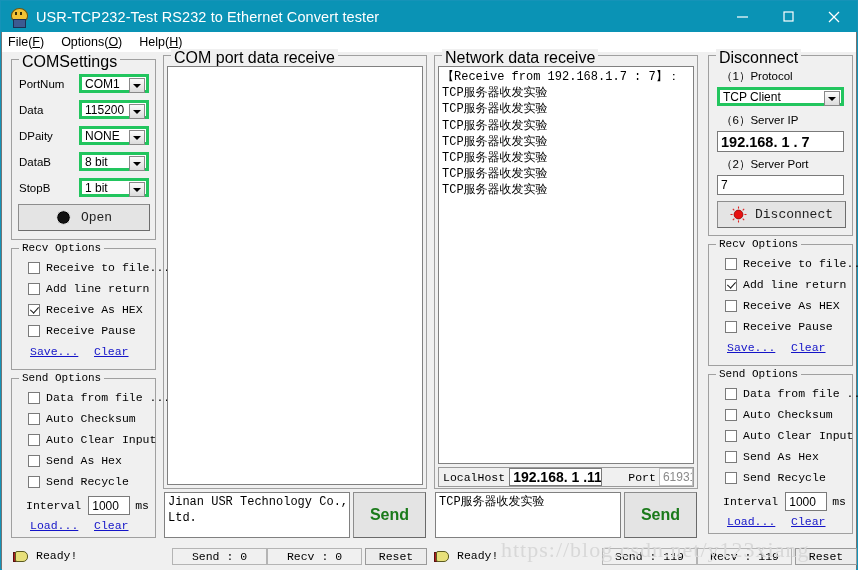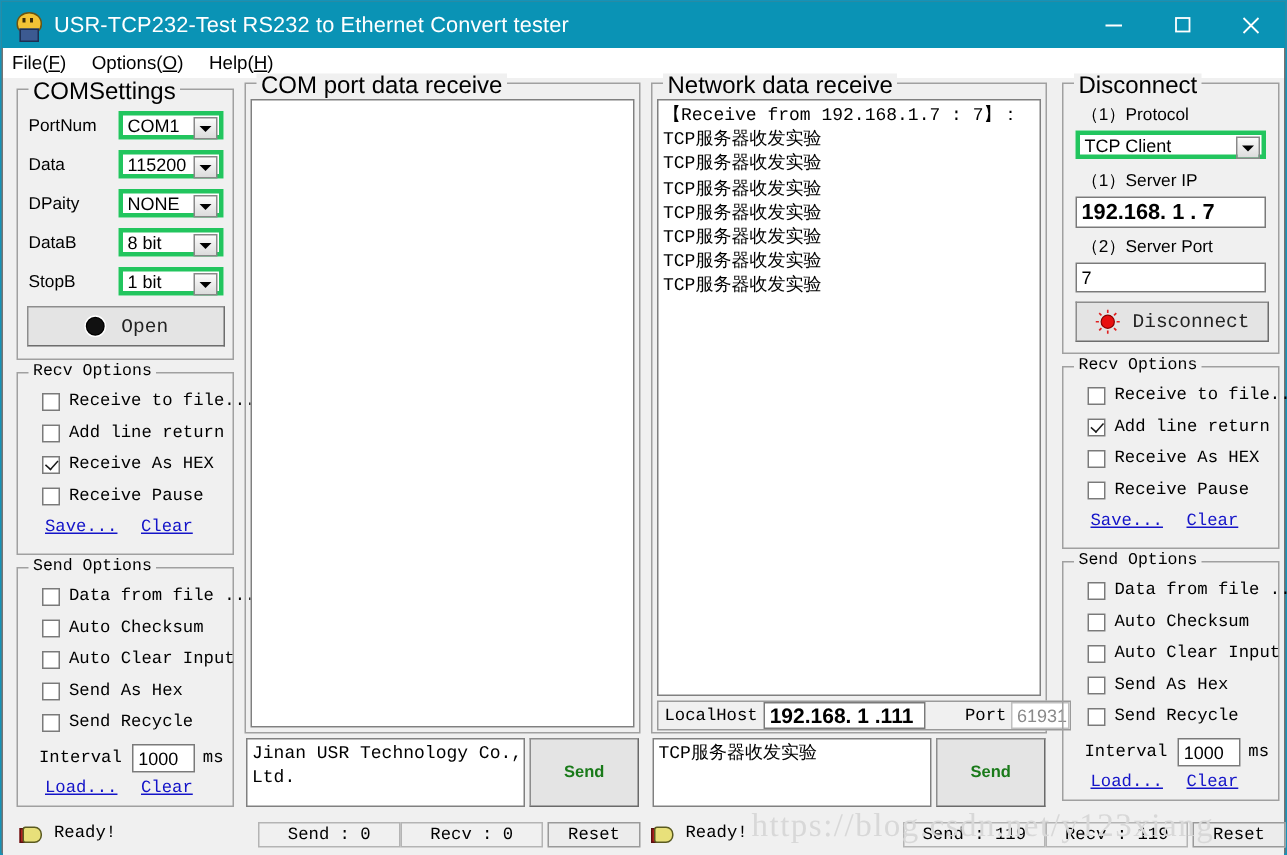--- a/index.html
+++ b/index.html
@@ -296,21 +296,21 @@
     position: absolute;
     background: #e4e4e4;
     border: 1px solid #8d8d8d;
     border-right-color: #6a6a6a;
     border-bottom-color: #6a6a6a;
     box-sizing: border-box;
     display: flex;
     align-items: center;
     justify-content: center;
     color: #1a7a1a;
-    font-size: 11px;
+    font-size: 16px;
     font-weight: bold;
   }
 
   
   .lhrow {
     position: absolute;
     display: flex;
     align-items: center;
     border: 1px solid #9a9a9a;
     background: #f0f0f0;
@@ -575,21 +575,21 @@
         <div class="line">【Receive from 192.168.1.7 : 7】：</div>
         <div class="line">TCP服务器收发实验</div>
         <div class="line">TCP服务器收发实验</div>
         <div class="line">TCP服务器收发实验</div>
         <div class="line">TCP服务器收发实验</div>
         <div class="line">TCP服务器收发实验</div>
         <div class="line">TCP服务器收发实验</div>
         <div class="line">TCP服务器收发实验</div>
       </div>
 
-      <div class="lhrow" style="left:3px; top:411px; width:276px; height:20px;">
+      <div class="lhrow" style="left:3px; top:411px; width:256px; height:20px;">
         <span class="monolbl" style="padding:0 4px;">LocalHost</span>
         <div class="tbox" style="width:114px; height:18px; font-weight:bold; font-size:14px; font-family:'Liberation Sans',sans-serif;">
           <span>192.168. 1  .111</span>
         </div>
         <span class="monolbl" style="margin-left:26px; margin-right:3px;">Port</span>
         <div class="tbox" style="width:41px; height:18px; color:#8a8a8a; border-color:#c0c0c0;">
           <span>61931</span>
         </div>
       </div>
     </div>
@@ -605,21 +605,21 @@
       <div class="legend">Disconnect</div>
 
       <span class="lbl" style="position:absolute; left:12px; top:13px;">（1）Protocol</span>
       <div class="combo" style="position:absolute; left:8px; top:31px; width:127px;">
         <span class="val">TCP Client</span>
         <span class="arrow">
             <i></i>
           </span>
       </div>
 
-      <span class="lbl" style="position:absolute; left:12px; top:57px;">（1）Server IP</span>
+      <span class="lbl" style="position:absolute; left:12px; top:57px;">（6）Server IP</span>
       <div class="tbox" style="position:absolute; left:8px; top:75px; width:127px; height:21px; font-weight:bold; font-size:14.5px;">
         <span>192.168. 1  . 7</span>
       </div>
 
       <span class="lbl" style="position:absolute; left:12px; top:101px;">（2）Server Port</span>
       <div class="tbox" style="position:absolute; left:8px; top:119px; width:127px; height:20px;">
         <span>7</span>
       </div>
 
       <div class="btn" style="position:absolute; left:8px; top:145px; width:129px; height:27px;">

